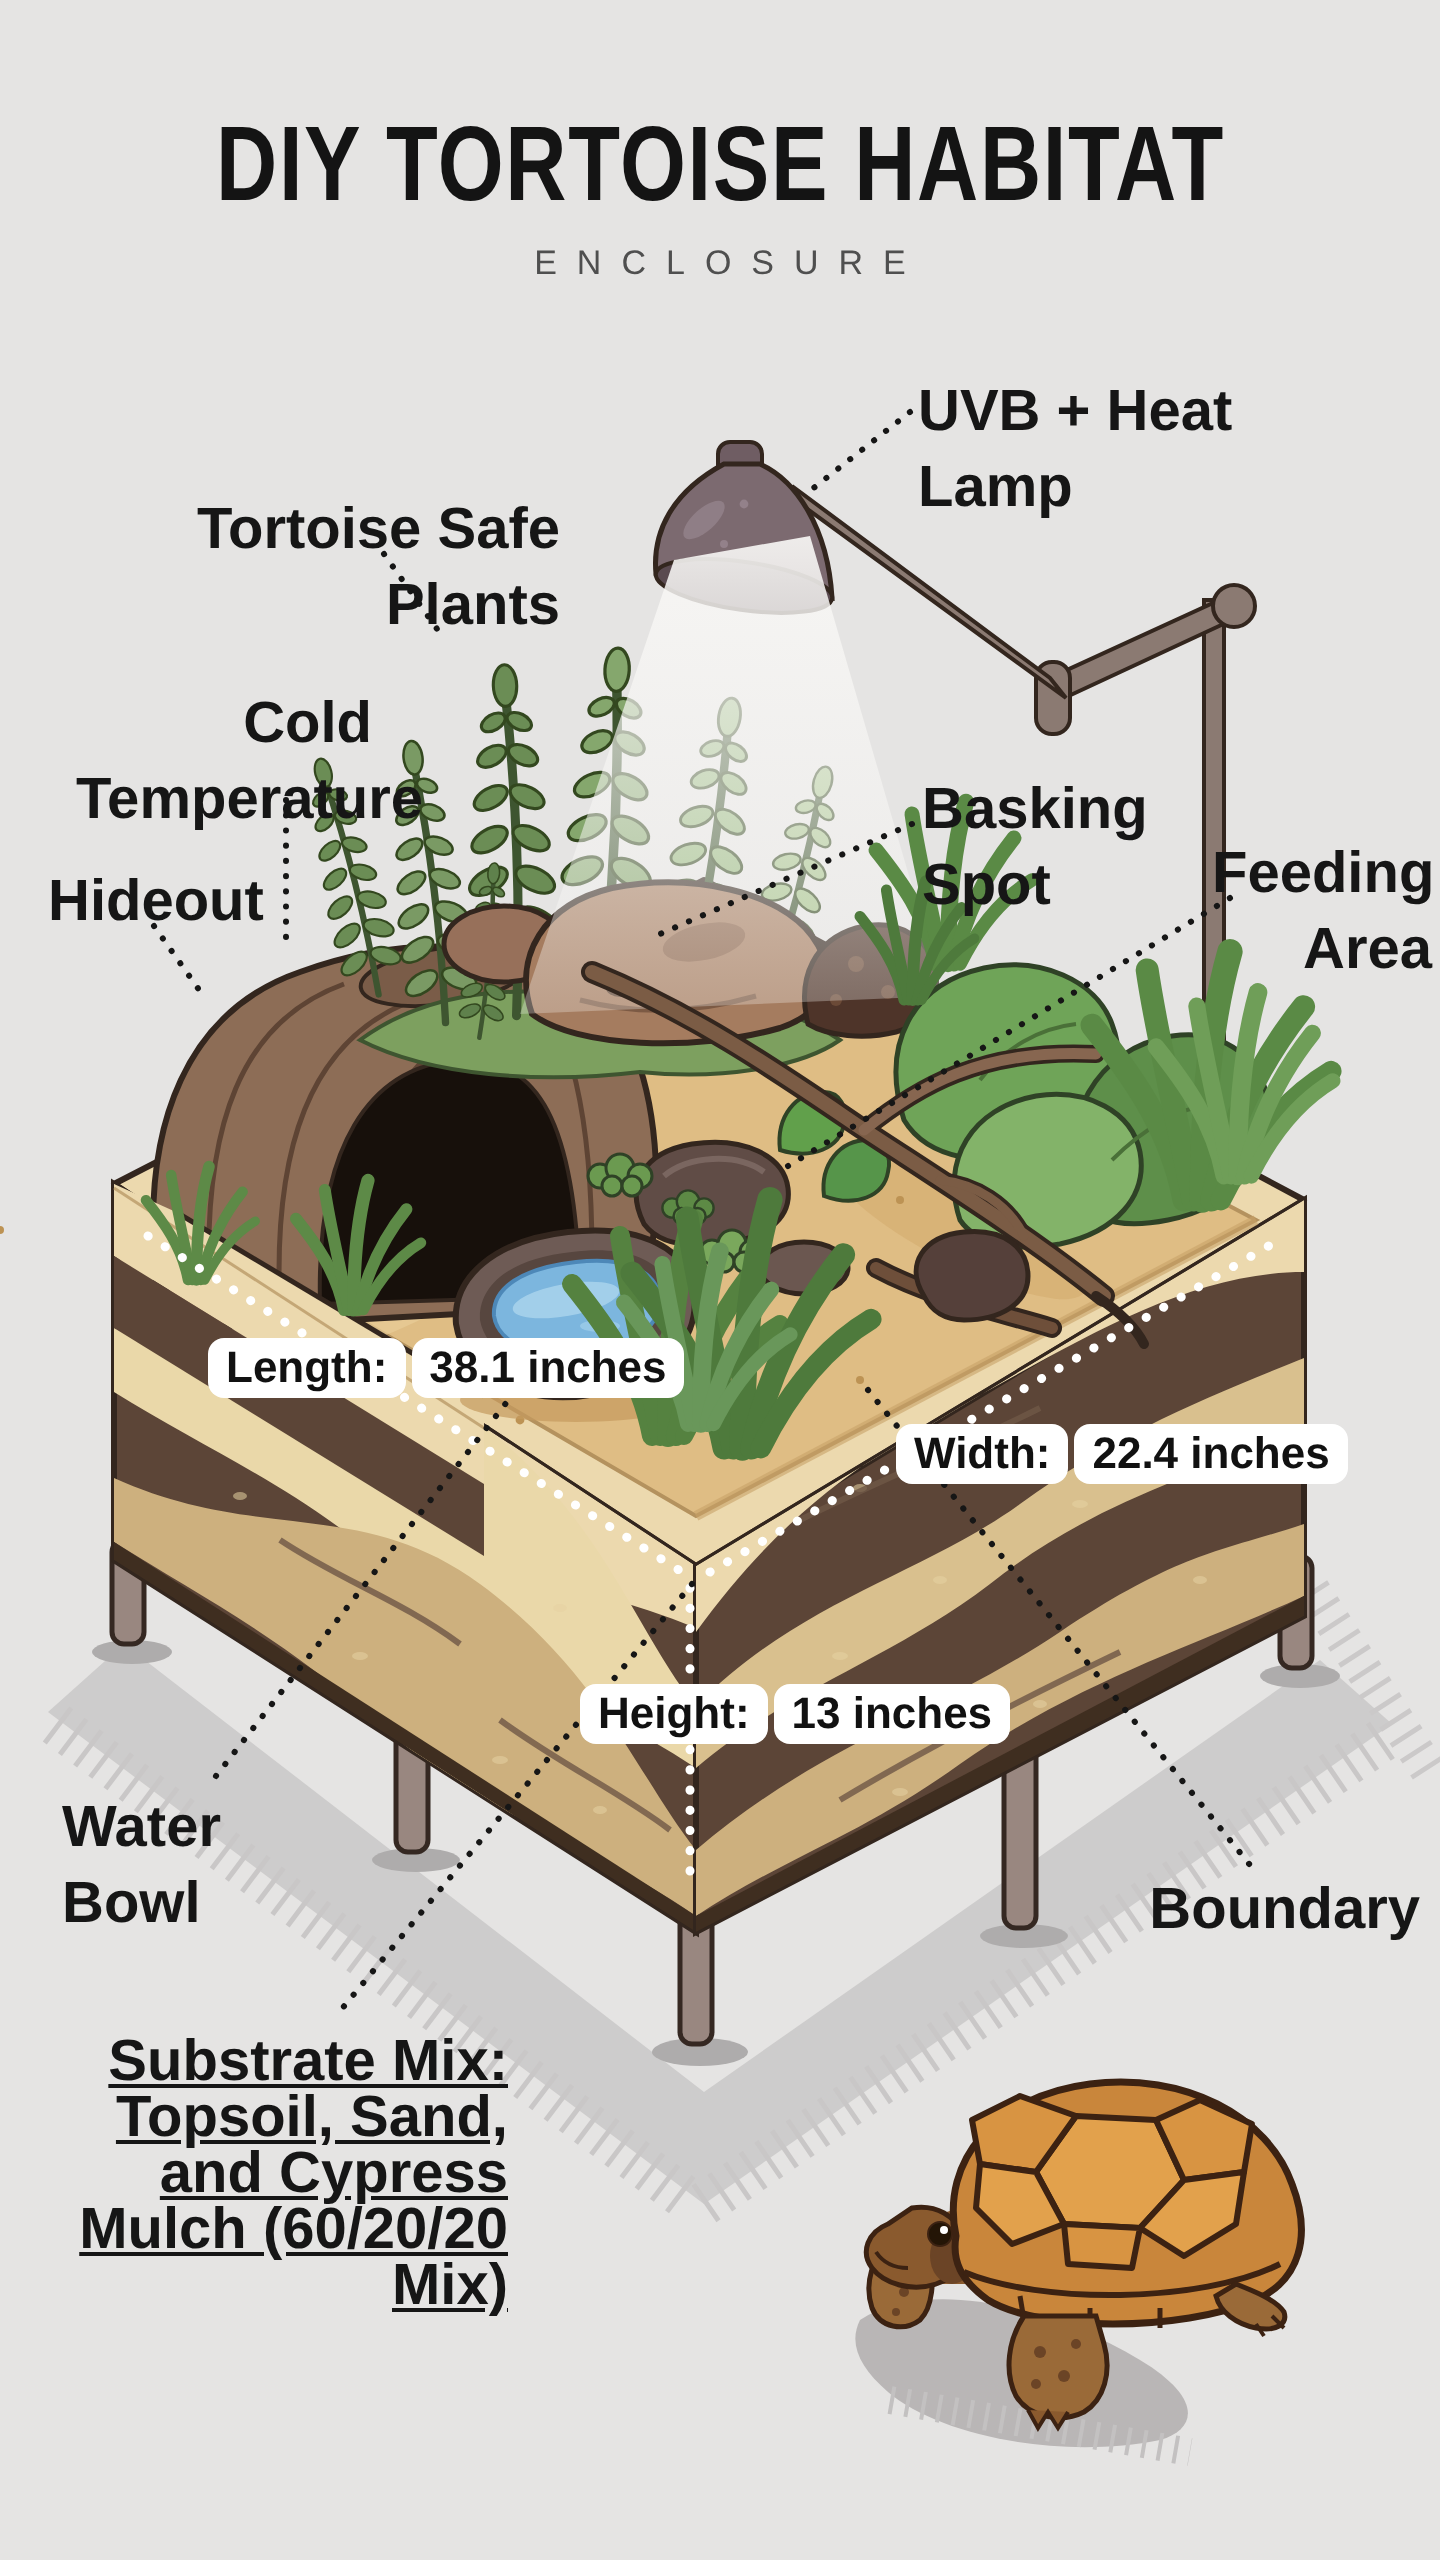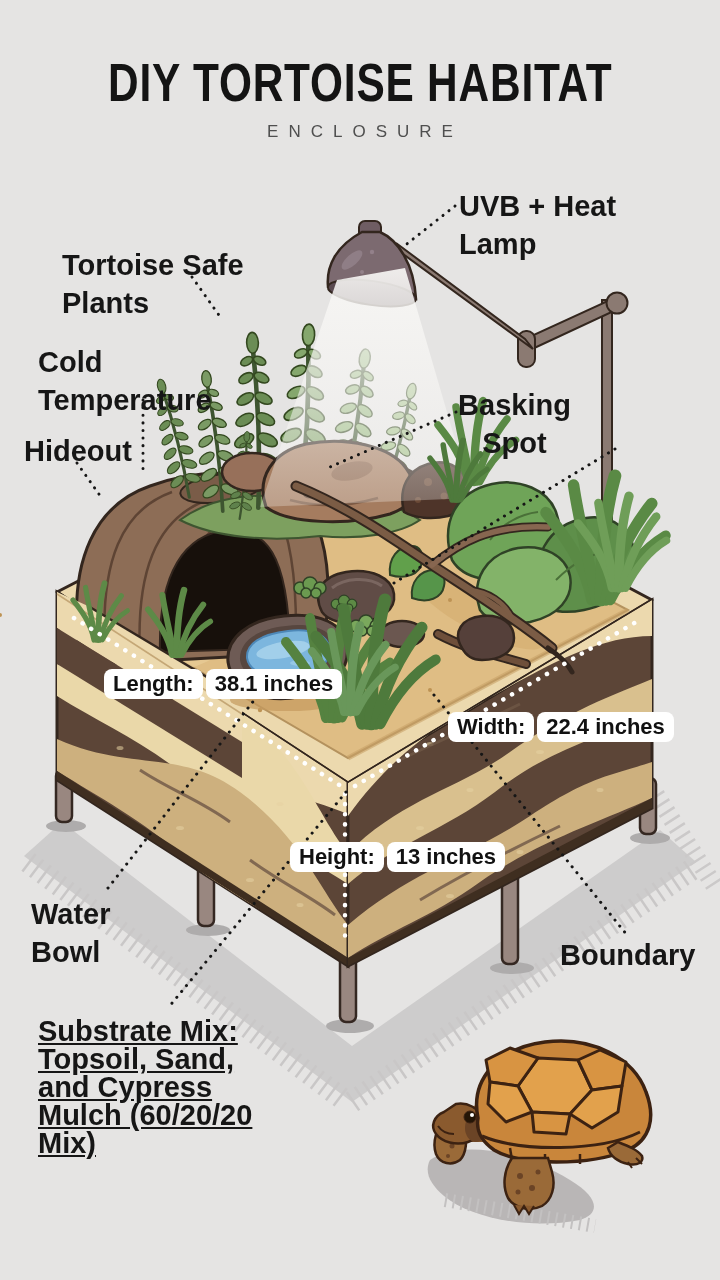--- a/index.html
+++ b/index.html
@@ -9,21 +9,21 @@
   body{background:#9a9a9a;font-family:"Liberation Sans",sans-serif;}
   .stage{position:relative;width:720px;height:1280px;margin:0 auto;background:var(--background);overflow:hidden;}
   .stage svg.art{position:absolute;left:0;top:0;}
   .hdr{position:absolute;left:0;top:52px;width:720px;text-align:center;}
   .hdr .title-inner{display:inline-block;transform:scaleX(.8);transform-origin:center;
     font-weight:bold;font-size:53px;letter-spacing:1px;color:#141414;white-space:nowrap;
     font-family:"Liberation Sans",sans-serif;}
   .subtitle{position:absolute;left:0;top:122px;width:720px;text-align:center;font-size:17px;
     letter-spacing:10px;text-indent:10px;color:var(--subtitle_gray);font-weight:400;}
   .lbl{position:absolute;color:var(--label_text);font-weight:bold;font-size:29px;line-height:1.3;}
-  .lbl.center{text-align:left;}
+  .lbl.center{text-align:right;}
   .lbl .ln{display:block;}
   .lbl-sm-lh .ln{line-height:28px;}
   .dim{position:absolute;display:flex;flex-direction:row;align-items:center;gap:3px;}
   .pill{display:inline-block;background:var(--pill_bg);border-radius:8px;padding:2px 9px;
     font-weight:bold;font-size:22px;color:#111;white-space:nowrap;}
 </style>
 </head>
 <body>
 
 <div class="stage">
@@ -355,22 +355,26 @@
 
 <div class="lbl center" style="left:62px;top:247px;width:218px;">Tortoise Safe Plants</div>
 
 <div class="lbl center" style="left:38px;top:344px;width:148px;">
   <span class="ln">Cold</span>
   <span class="ln">Temperature</span>
 </div>
 
 <div class="lbl" style="left:24px;top:433px;width:110px;">Hideout</div>
 
-<div class="lbl" style="left:442px;top:387px;width:145px;text-align:center;">Basking Spot</div>
-
+<div class="lbl" style="left:461px;top:387px;width:145px;">Basking Spot</div>
+
+<div class="lbl center" style="left:606px;top:419px;width:110px;">
+  <span class="ln">Feeding</span>
+  <span class="ln">Area</span>
+</div>
 
 <div class="lbl" style="left:31px;top:896px;width:135px;">Water Bowl</div>
 
 <div class="lbl center" style="left:560px;top:937px;width:150px;">
   <span class="ln">Boundary</span>
 </div>
 
 <div class="lbl center lbl-sm-lh" style="left:38px;top:1017px;width:216px;text-decoration:underline;">
   <span class="ln">Substrate Mix:</span>
   <span class="ln">Topsoil, Sand,</span>

